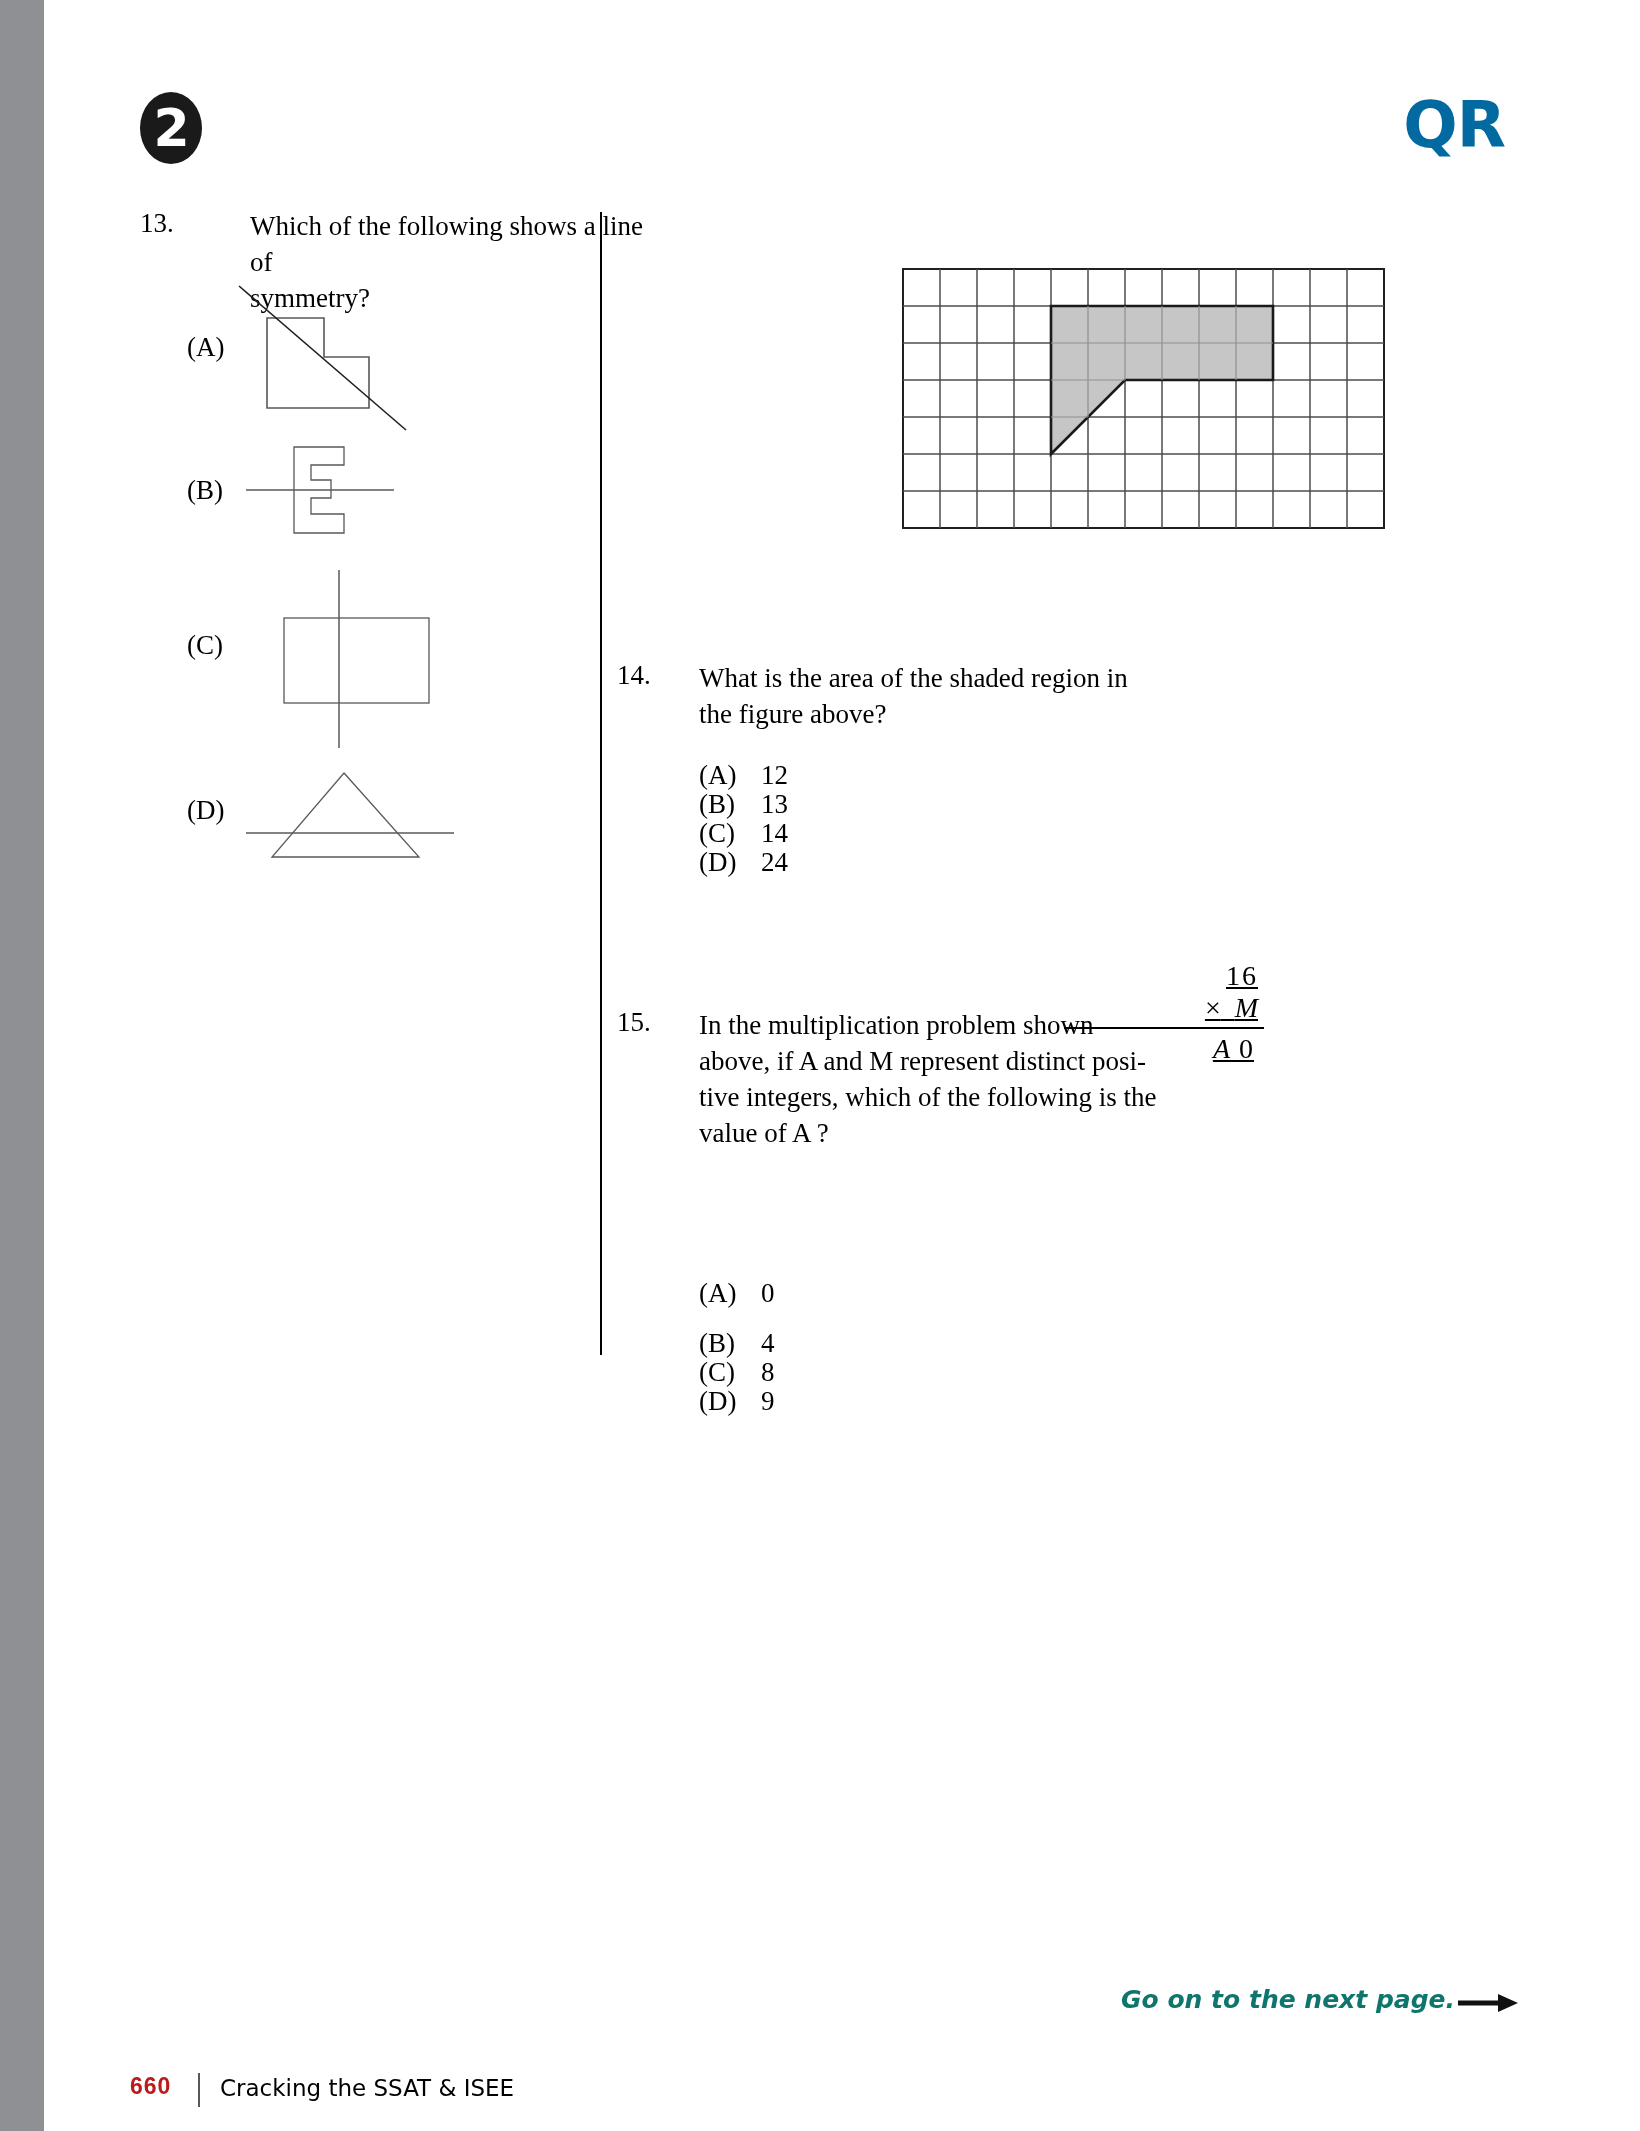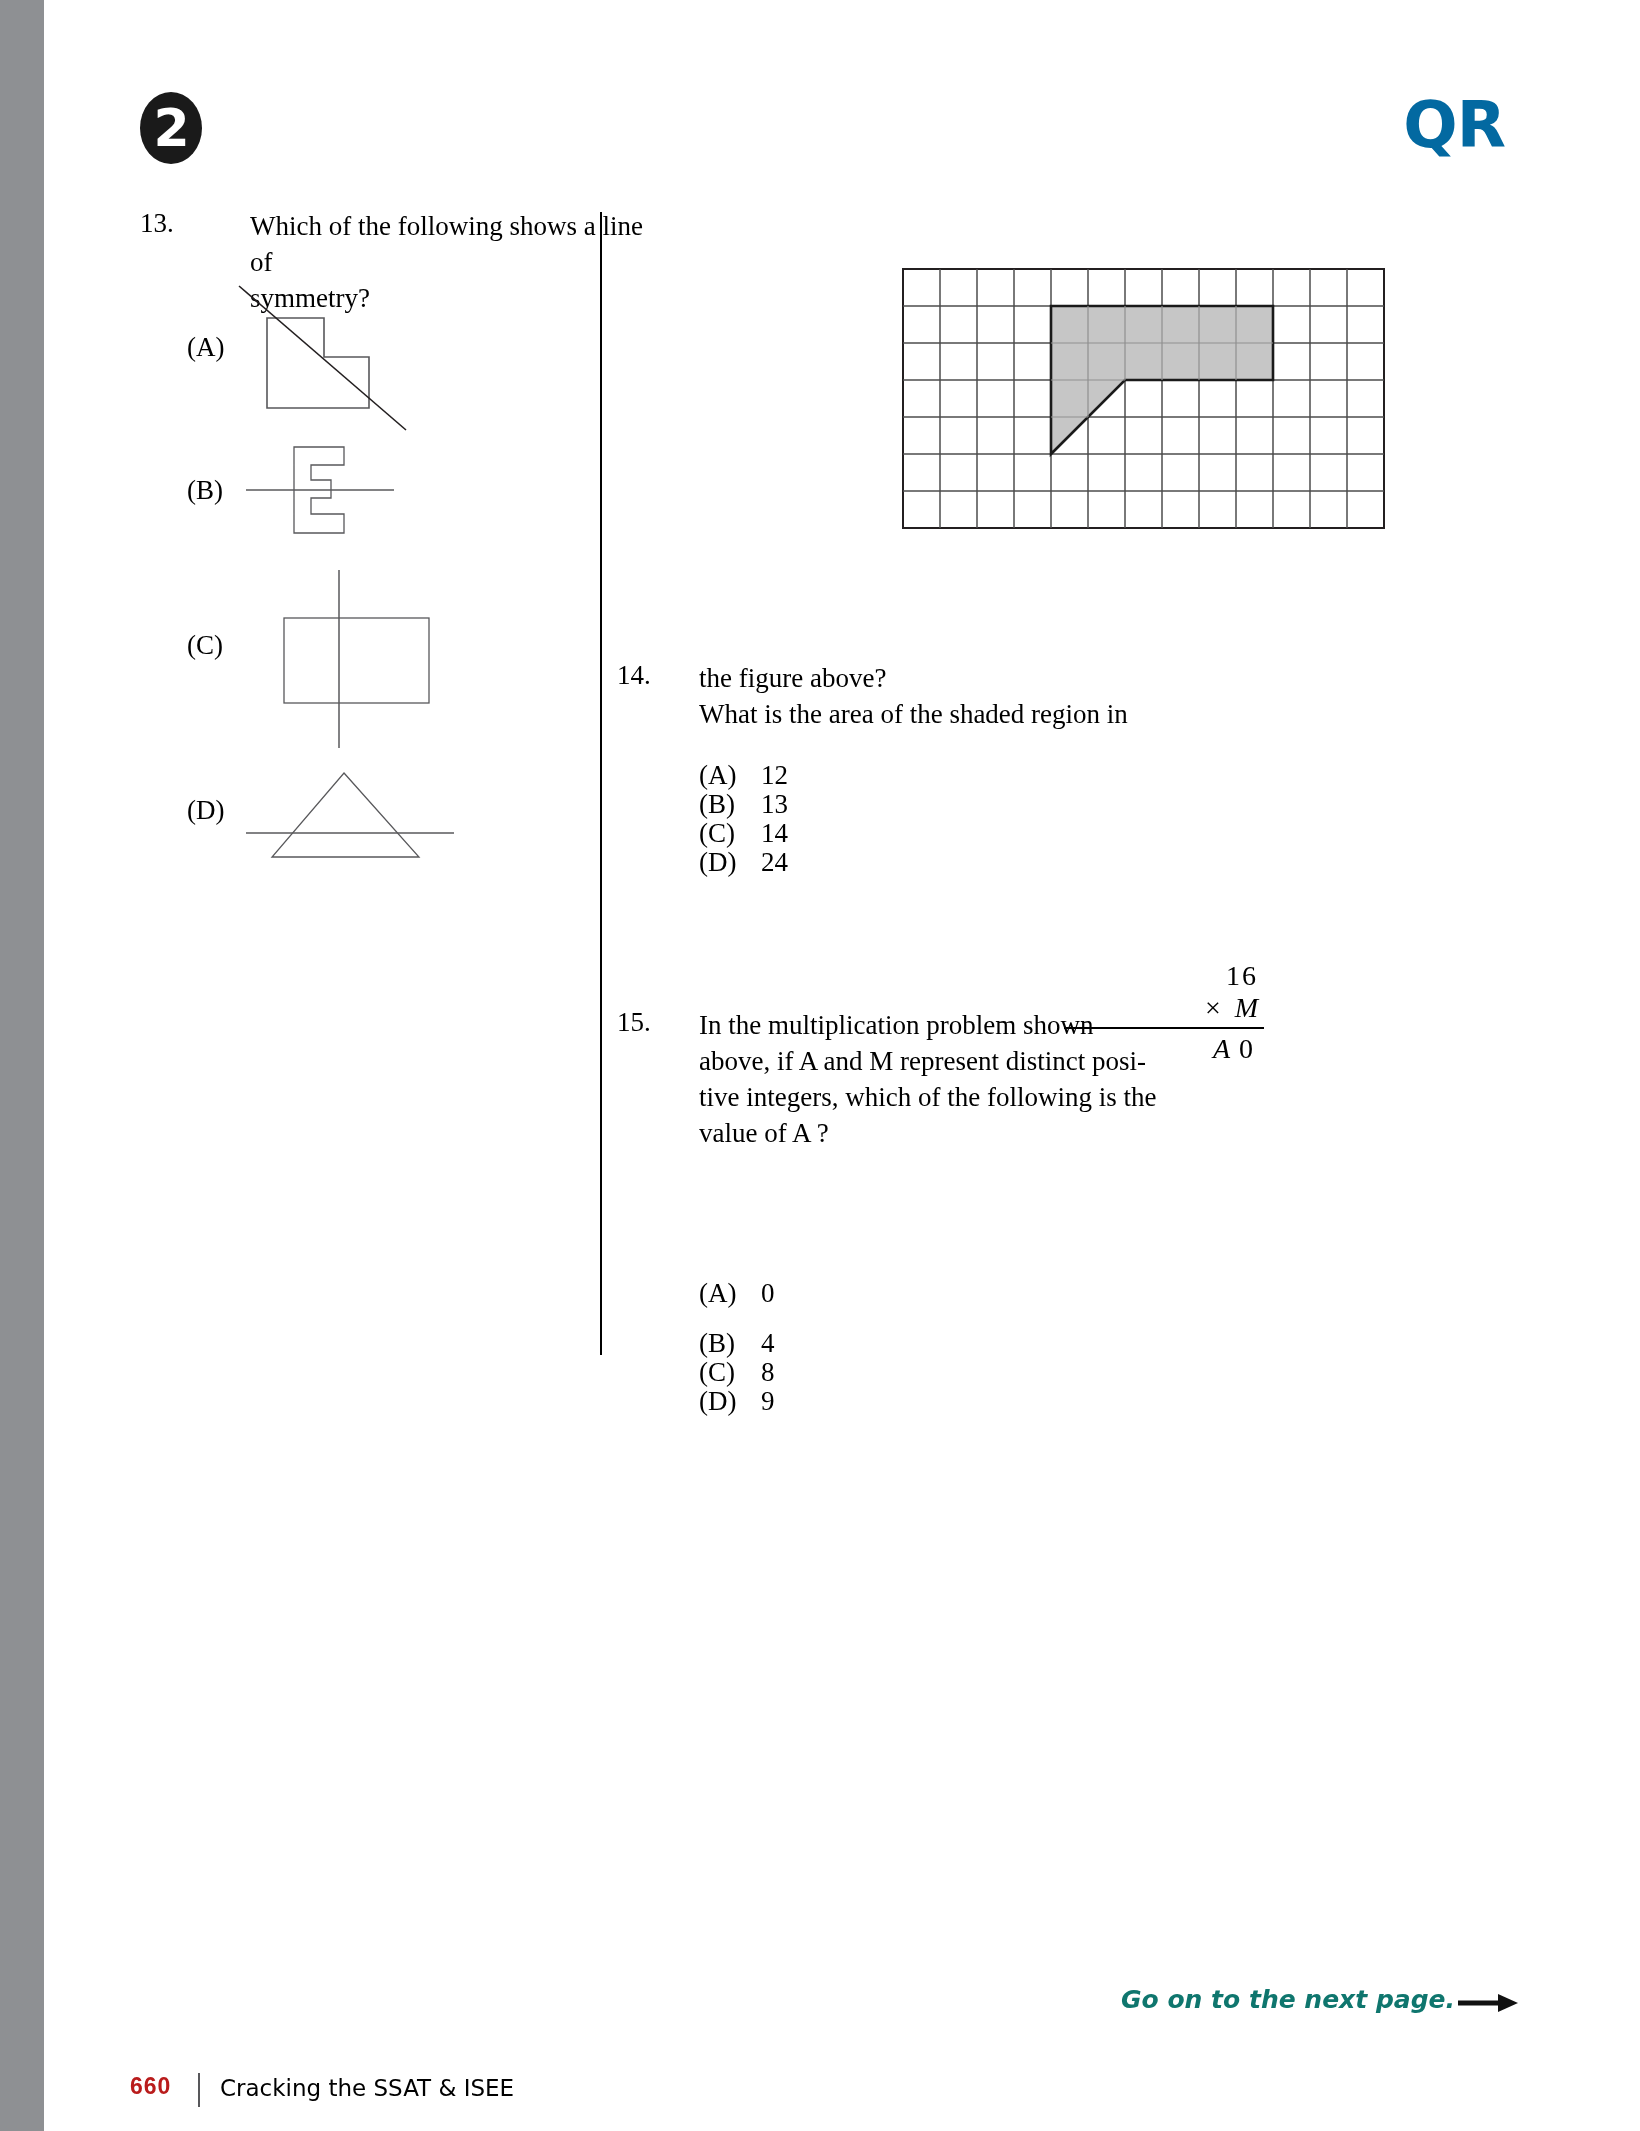--- a/index.html
+++ b/index.html
@@ -93,20 +93,21 @@
   
   .fig { position: absolute; }
 
   
   .mult {
     position: absolute;
     left: 1020px; top: 960px;
     width: 200px;
     font-size: 28px;
     text-align: right;
+    text-decoration: underline;
   }
   .mult .row1 { padding-right: 6px; letter-spacing: 2px; }
   .mult .row2 {
     border-bottom: 2px solid #000;
     padding-bottom: 3px;
     padding-right: 6px;
   }
   .mult .row3 { padding-top: 4px; padding-right: 10px; letter-spacing: 1px; }
   .mult i { font-style: italic; }
 
@@ -232,22 +233,22 @@
         <line x1="152" y1="78" x2="374" y2="78"></line>
         <line x1="152" y1="115" x2="226" y2="115"></line>
         <line x1="152" y1="152" x2="189" y2="152"></line>
         <line x1="189" y1="115" x2="189" y2="152"></line>
       </g>
     </g>
   </svg>
 
   <div class="q-num" style="left:573px; top:660px;">14.</div>
   <div class="q-text" style="left:655px; top:660px; width:440px;">
+    <div>What is the area of the shaded region in</div>
     <div>the figure above?</div>
-    <div>What is the area of the shaded region in</div>
   </div>
 
   <div class="choice-row" style="left:655px; top:758px;">
     <span class="lbl">(A)</span><span>12</span>
   </div>
   <div class="choice-row" style="left:655px; top:787px;">
     <span class="lbl">(B)</span><span>13</span>
   </div>
   <div class="choice-row" style="left:655px; top:816px;">
     <span class="lbl">(C)</span><span>14</span>

